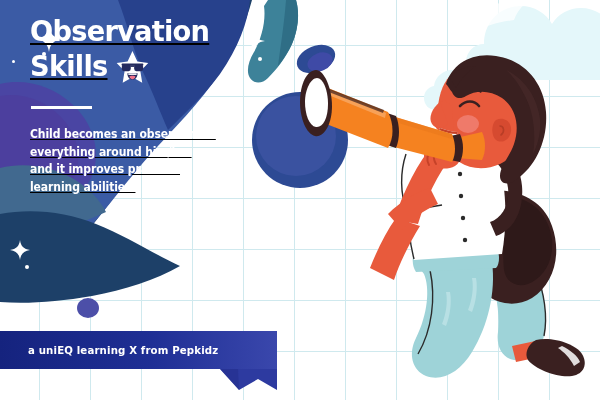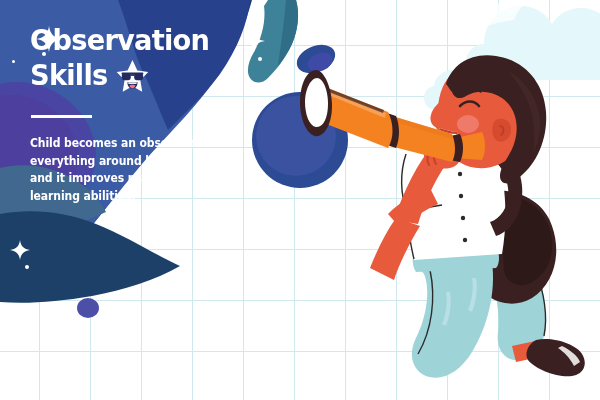--- a/index.html
+++ b/index.html
@@ -28,21 +28,21 @@
   }
   
   .cloud { position:absolute; }
   .cloud svg { display:block; }
   
   .blob-layer { position:absolute; left:0; top:0; width:600px; height:400px; }
   
   .sparkle { position:absolute; }
   .dot { position:absolute; background:#ffffff; border-radius:50%; }
   
-  .content { position:absolute; left:30px; top:24px; width:260px; z-index:40; }
+  .content { position:absolute; left:30px; top:15px; width:260px; z-index:40;text-decoration:underline; }
   .title {
     font-family:"DejaVu Sans", sans-serif;
     font-weight:bold;
     font-size:29px;
     line-height:33px;
     color:#ffffff;
     letter-spacing:-0.8px;
     transform:scaleX(0.94);
     transform-origin:left center;
   }
@@ -168,20 +168,35 @@
     </div>
     <div class="rule"></div>
     <div class="body-text">
       <div>Child becomes an observant of</div>
       <div>everything around him/her</div>
       <div>and it improves practical</div>
       <div>learning abilities.</div>
     </div>
   </div>
 
+  <div class="ribbon-wrap">
+    <svg width="290" height="60" viewBox="0 0 290 60">
+      <defs>
+        <linearGradient id="ribGrad" x1="0" y1="0" x2="1" y2="0">
+          <stop offset="0" stop-color="#15237e"></stop>
+          <stop offset="0.55" stop-color="#1f2f95"></stop>
+          <stop offset="1" stop-color="#3a47ac"></stop>
+        </linearGradient>
+      </defs>
+      <path fill="url(#ribGrad)" d="M0 0 L277 0 L277 38 L0 38 Z"></path>
+      <path fill="#2d3aa0" d="M220 38 L277 38 L277 59 L258 48 L239 59 Z"></path>
+      <path fill="#222e8c" d="M220 38 L238 38 L239 59 Z" opacity="0.55"></path>
+    </svg>
+    <div class="ribbon-label">a uniEQ learning X from Pepkidz</div>
+  </div>
 
   <svg class="character" viewBox="0 0 300 360">
 
     <path fill="#9ed3d8" d="M178 224 L236 228 C244 250 248 276 244 296 C240 314 228 322 214 320 C202 318 196 306 198 292 C200 272 196 248 188 236 Z"></path>
     <path fill="none" stroke="#2b2b2b" stroke-width="1.4" d="M236 232 C244 252 248 276 244 296"></path>
 
     <path fill="#e85a3c" d="M212 306 L240 300 L244 316 L216 322 Z"></path>
     <path fill="#3a2020" d="M236 300 C252 296 276 304 282 314 C288 324 284 334 272 336 C258 338 236 330 228 320 C224 314 228 304 236 300 Z"></path>
     <path fill="#ffffff" d="M262 306 C270 310 278 316 280 322 L274 326 C270 318 264 312 258 308 Z" opacity="0.85"></path>
 

